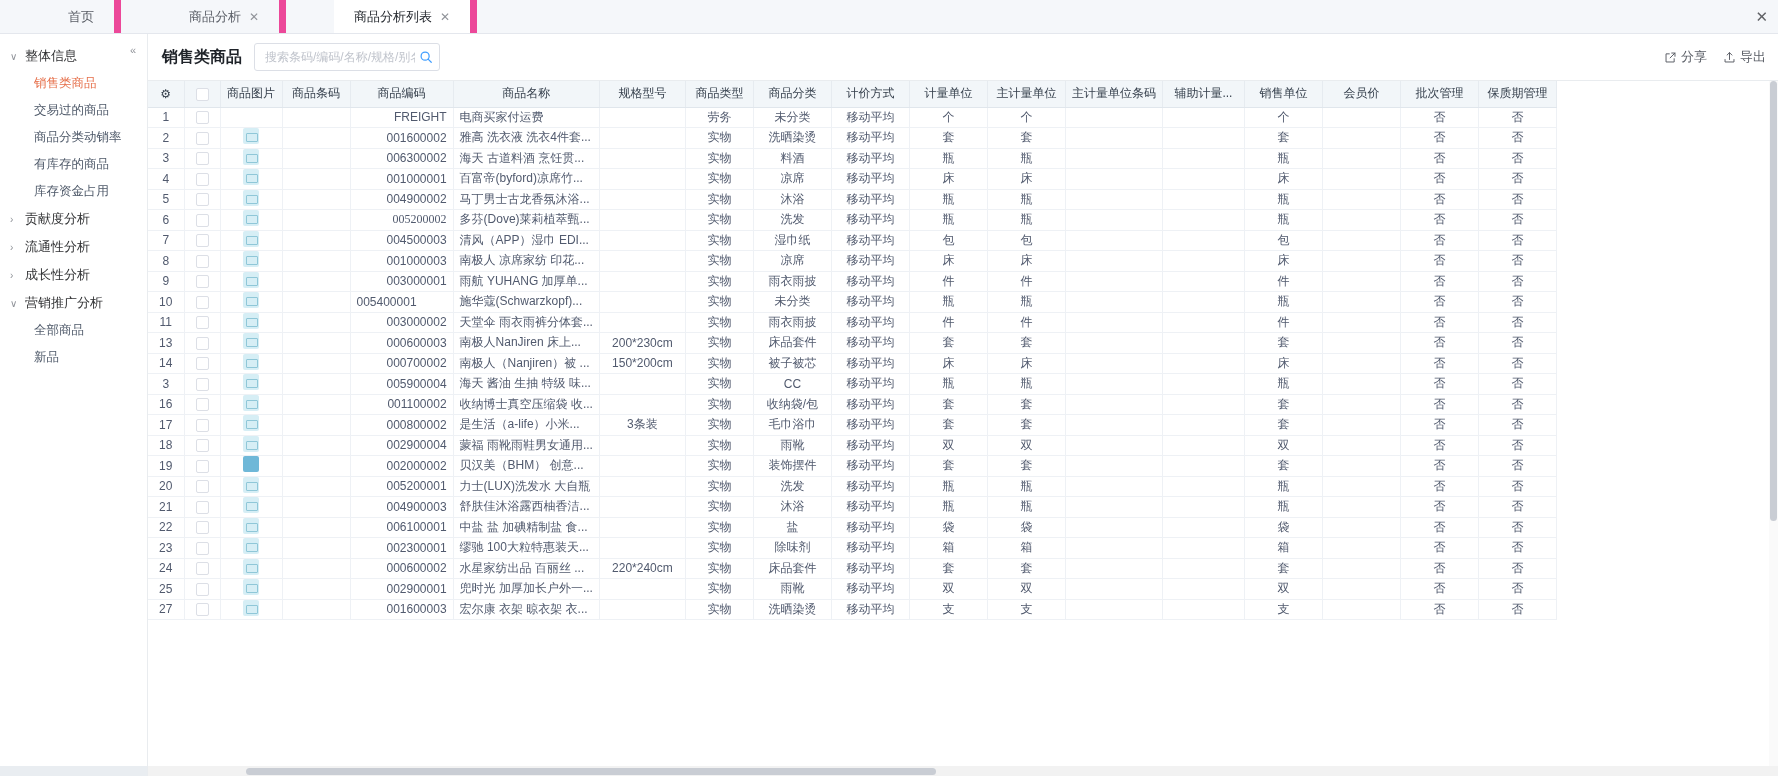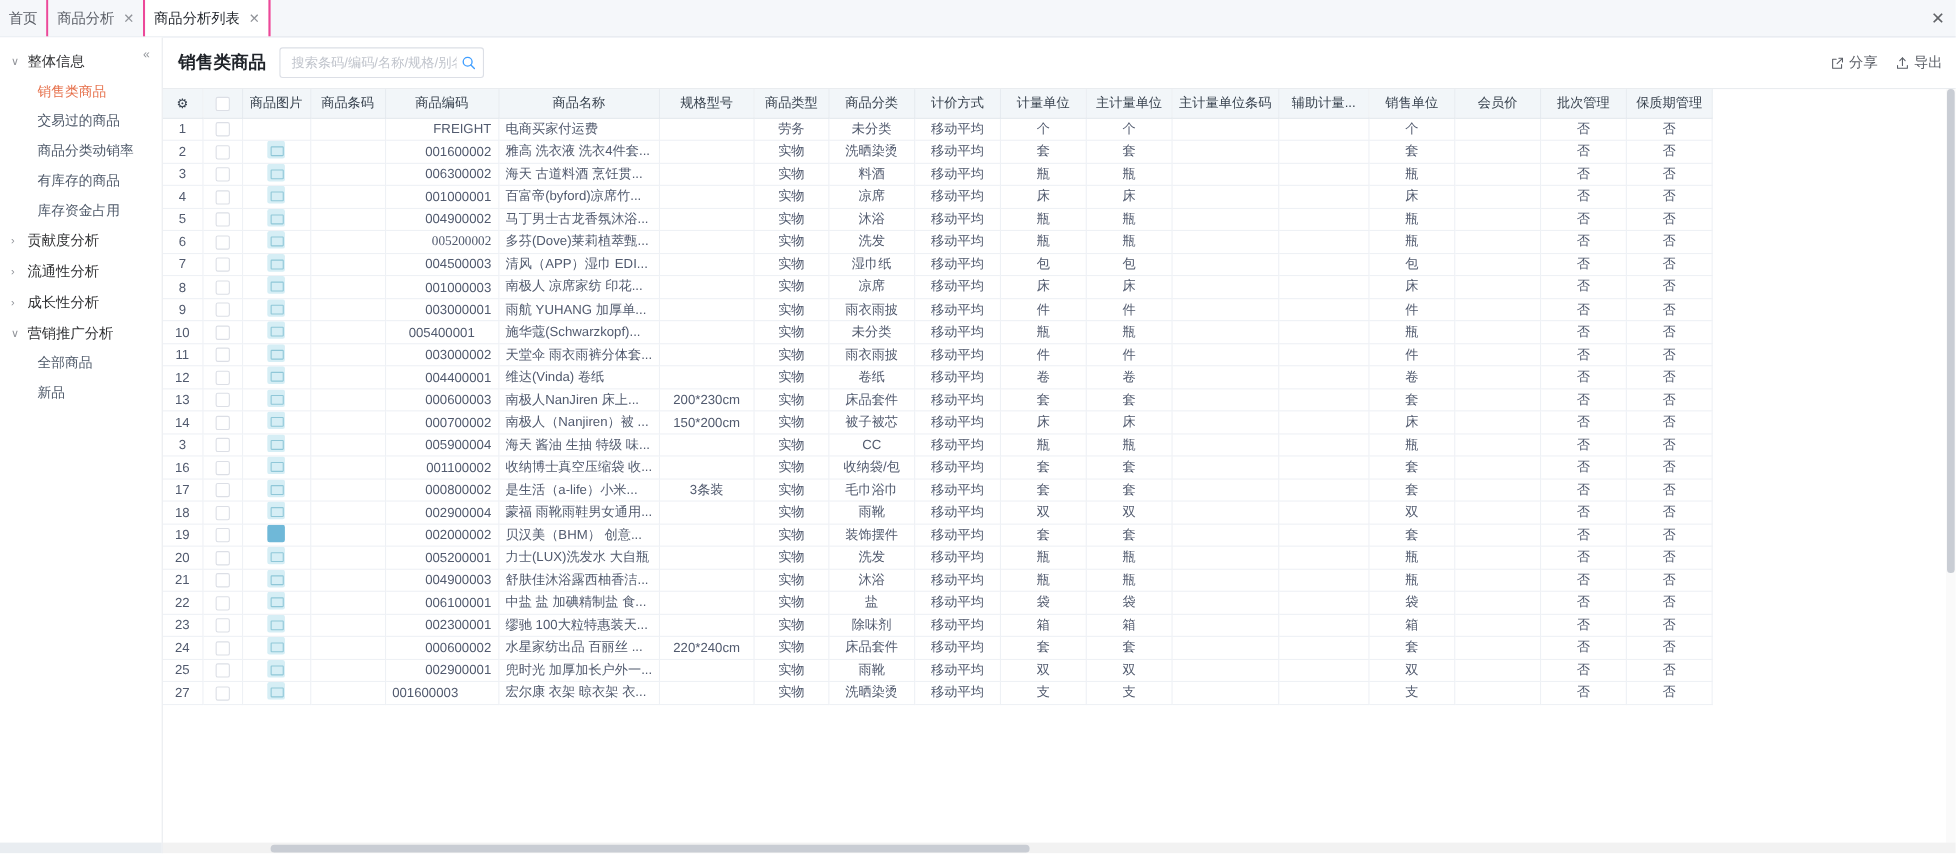--- a/index.html
+++ b/index.html
@@ -19,27 +19,28 @@
     height: 34px;
     background: #f5f7fa;
     border-bottom: 1px solid #e4e7ed;
     display: flex;
     align-items: stretch;
     position: relative;
     flex: 0 0 34px;
   }
   .tab {
     display: flex; align-items: center;
-    padding: 0 8px;
+    padding: 0 20px;
     font-size: 13px;
     color: #5a5e66;
-    border-right: 2px solid #ec4899;
+    border-right: 7px solid #ec4899;
     background: #f5f7fa;
     cursor: pointer;
     white-space: nowrap;
+    margin-left: 48px;
   }
   .tab.active { background: #ffffff; color: #1f2329; }
   .tab .tab-close {
     margin-left: 8px;
     font-size: 12px;
     color: #909399;
     line-height: 1;
   }
   .tabbar-right {
     margin-left: auto;
@@ -563,21 +564,21 @@
                   <td class="c">件</td>
                   <td class="c"></td>
                   <td class="c">否</td>
                   <td class="c">否</td>
                 </tr>
                 <tr class="row">
                   <td class="c">10</td>
                   <td class="c"><span class="cb"></span></td>
                   <td class="c"><span class="imgcell"></span></td>
                   <td class="c"></td>
-                  <td class="l" style="text-align: center;">005400001</td>
+                  <td class="l" style="text-align: left;">005400001</td>
                   <td class="l">施华蔻(Schwarzkopf)...</td>
                   <td class="l" style="text-align: center;"></td>
                   <td class="c">实物</td>
                   <td class="c">未分类</td>
                   <td class="c">移动平均</td>
                   <td class="c">瓶</td>
                   <td class="c">瓶</td>
                   <td class="c"></td>
                   <td class="c"></td>
                   <td class="c">瓶</td>
@@ -594,40 +595,20 @@
                   <td class="l">天堂伞 雨衣雨裤分体套...</td>
                   <td class="l" style="text-align: center;"></td>
                   <td class="c">实物</td>
                   <td class="c">雨衣雨披</td>
                   <td class="c">移动平均</td>
                   <td class="c">件</td>
                   <td class="c">件</td>
                   <td class="c"></td>
                   <td class="c"></td>
                   <td class="c">件</td>
-                  <td class="c"></td>
-                  <td class="c">否</td>
-                  <td class="c">否</td>
-                </tr>
-                <tr class="row">
-                  <td class="c">12</td>
-                  <td class="c"><span class="cb"></span></td>
-                  <td class="c"><span class="imgcell"></span></td>
-                  <td class="c"></td>
-                  <td class="l" style="text-align: right;">004400001</td>
-                  <td class="l">维达(Vinda) 卷纸</td>
-                  <td class="l" style="text-align: center;"></td>
-                  <td class="c">实物</td>
-                  <td class="c">卷纸</td>
-                  <td class="c">移动平均</td>
-                  <td class="c">卷</td>
-                  <td class="c">卷</td>
-                  <td class="c"></td>
-                  <td class="c"></td>
-                  <td class="c">卷</td>
                   <td class="c"></td>
                   <td class="c">否</td>
                   <td class="c">否</td>
                 </tr>
                 <tr class="row">
                   <td class="c">13</td>
                   <td class="c"><span class="cb"></span></td>
                   <td class="c"><span class="imgcell"></span></td>
                   <td class="c"></td>
                   <td class="l" style="text-align: right;">000600003</td>
@@ -883,21 +864,21 @@
                   <td class="c">双</td>
                   <td class="c"></td>
                   <td class="c">否</td>
                   <td class="c">否</td>
                 </tr>
                 <tr class="row">
                   <td class="c">27</td>
                   <td class="c"><span class="cb"></span></td>
                   <td class="c"><span class="imgcell"></span></td>
                   <td class="c"></td>
-                  <td class="l" style="text-align: left;">001600003</td>
+                  <td class="l" style="text-align: right;">001600003</td>
                   <td class="l">宏尔康 衣架 晾衣架 衣...</td>
                   <td class="l" style="text-align: center;"></td>
                   <td class="c">实物</td>
                   <td class="c">洗晒染烫</td>
                   <td class="c">移动平均</td>
                   <td class="c">支</td>
                   <td class="c">支</td>
                   <td class="c"></td>
                   <td class="c"></td>
                   <td class="c">支</td>

